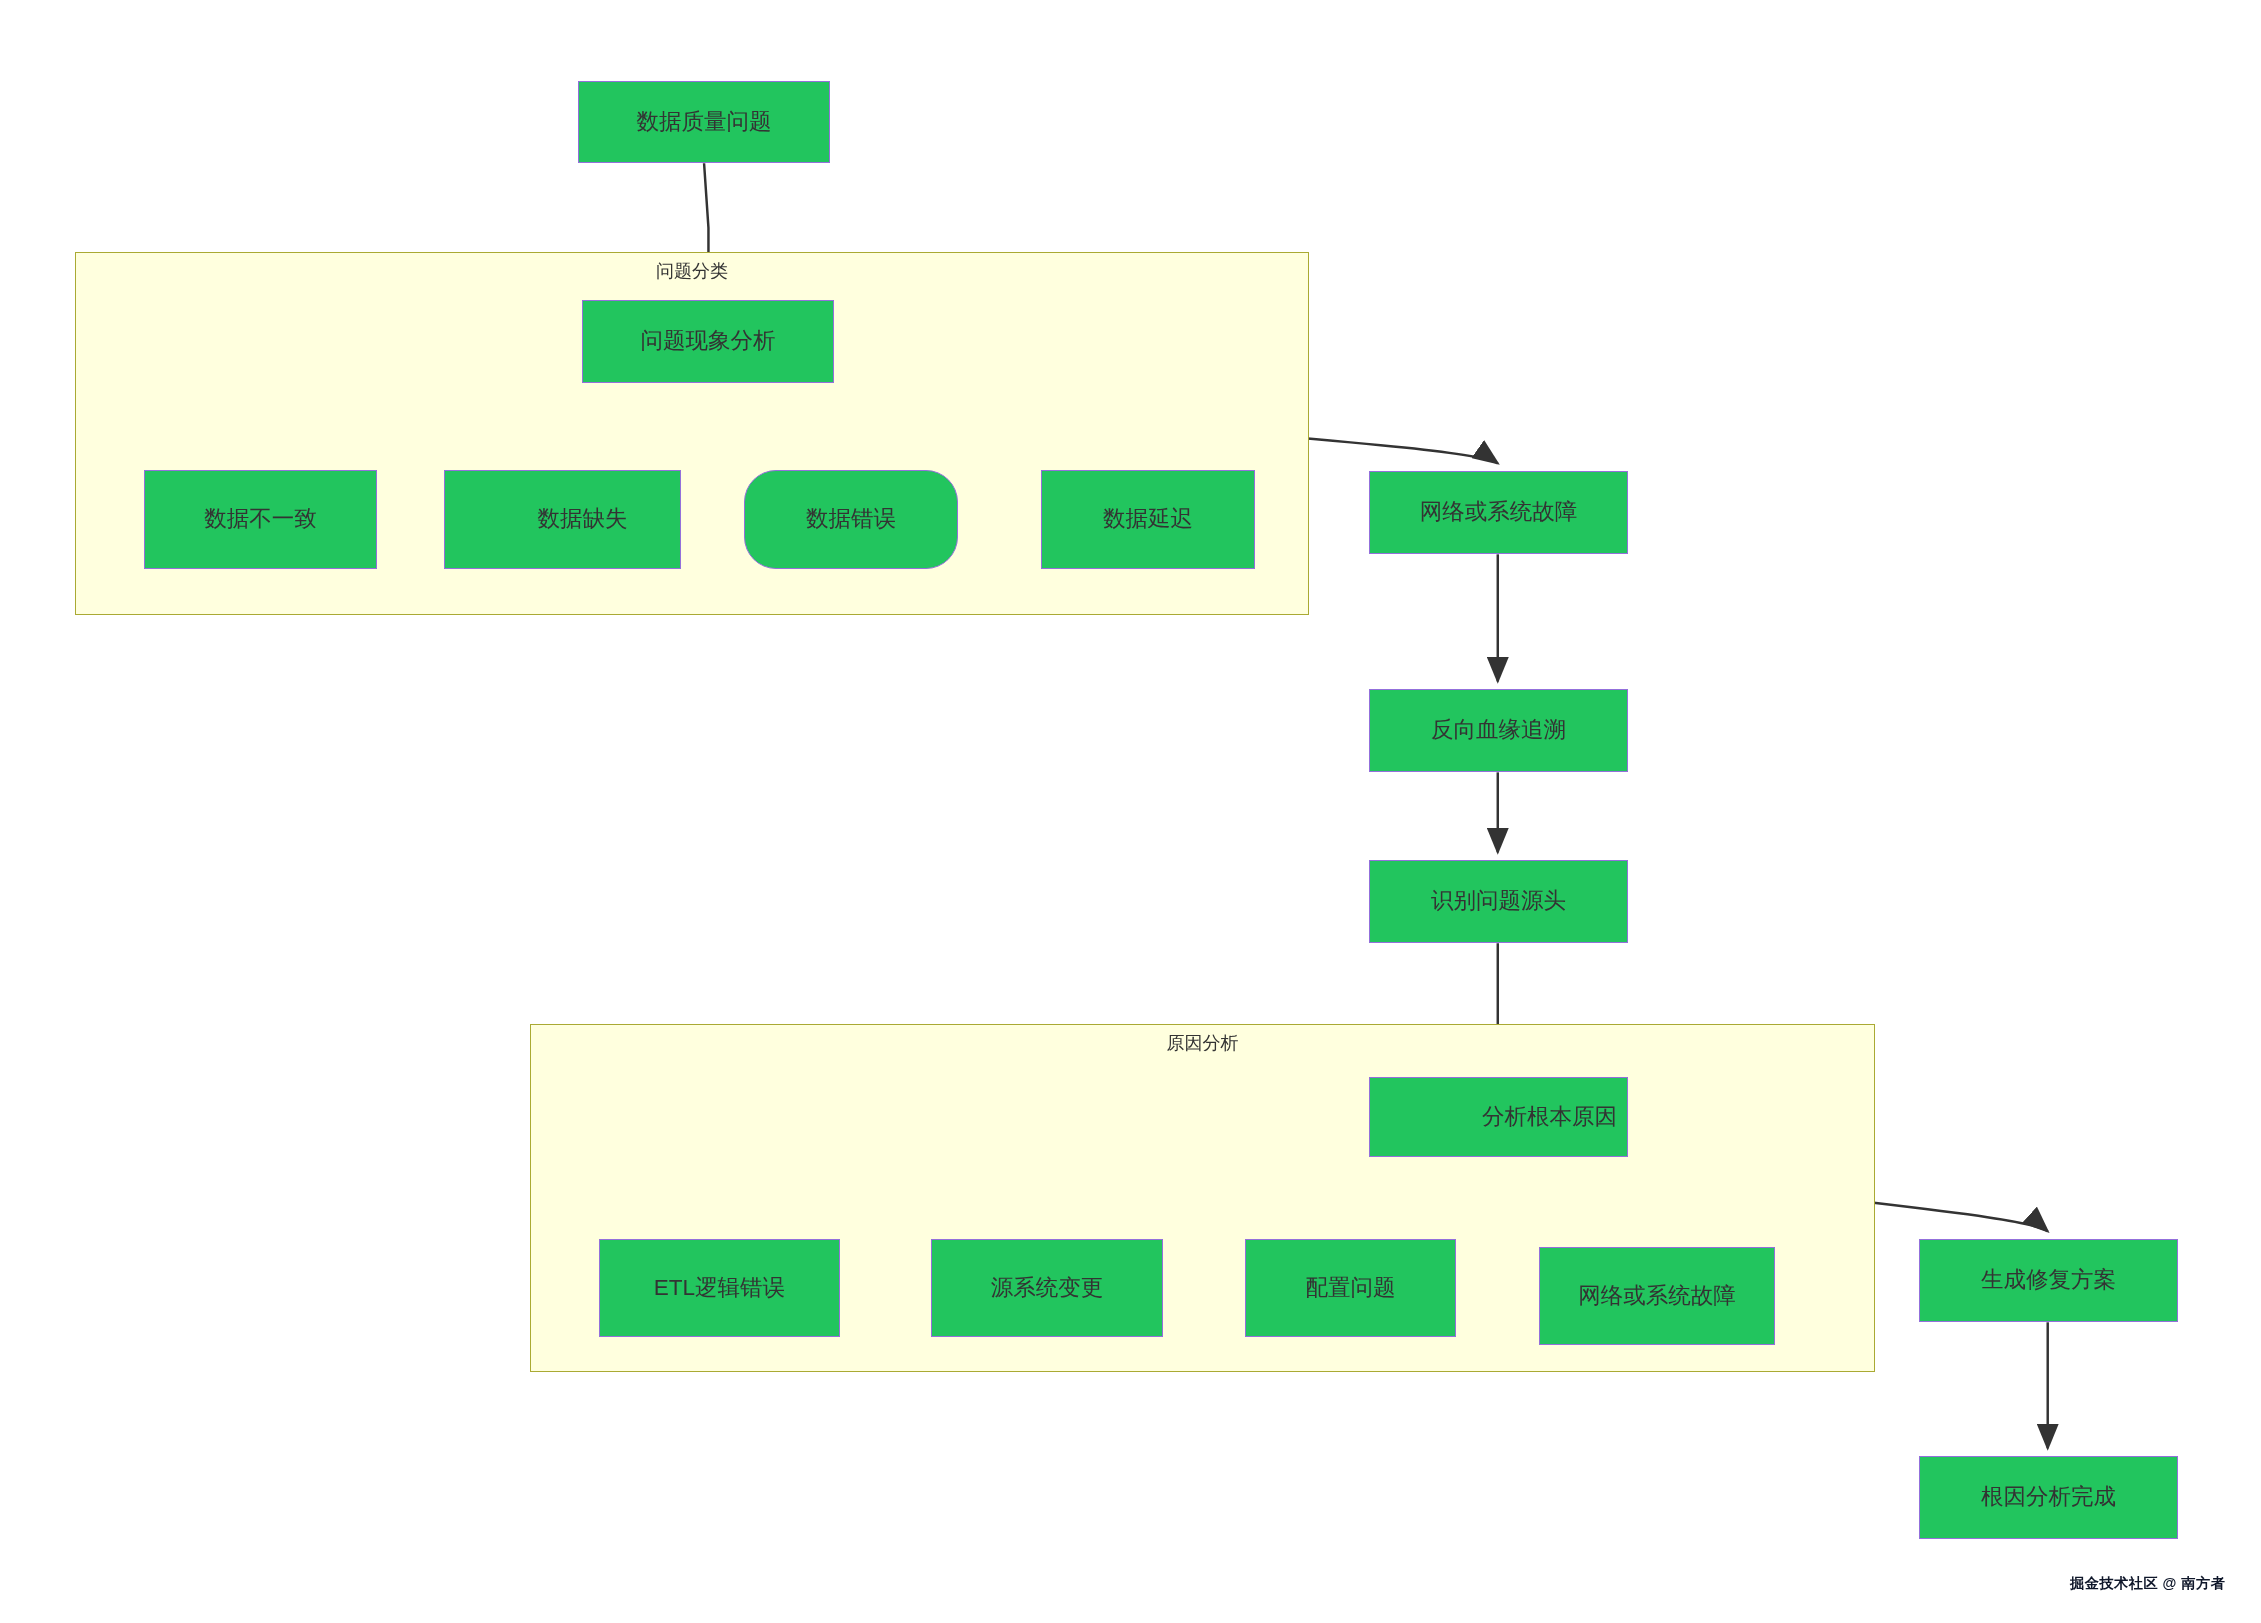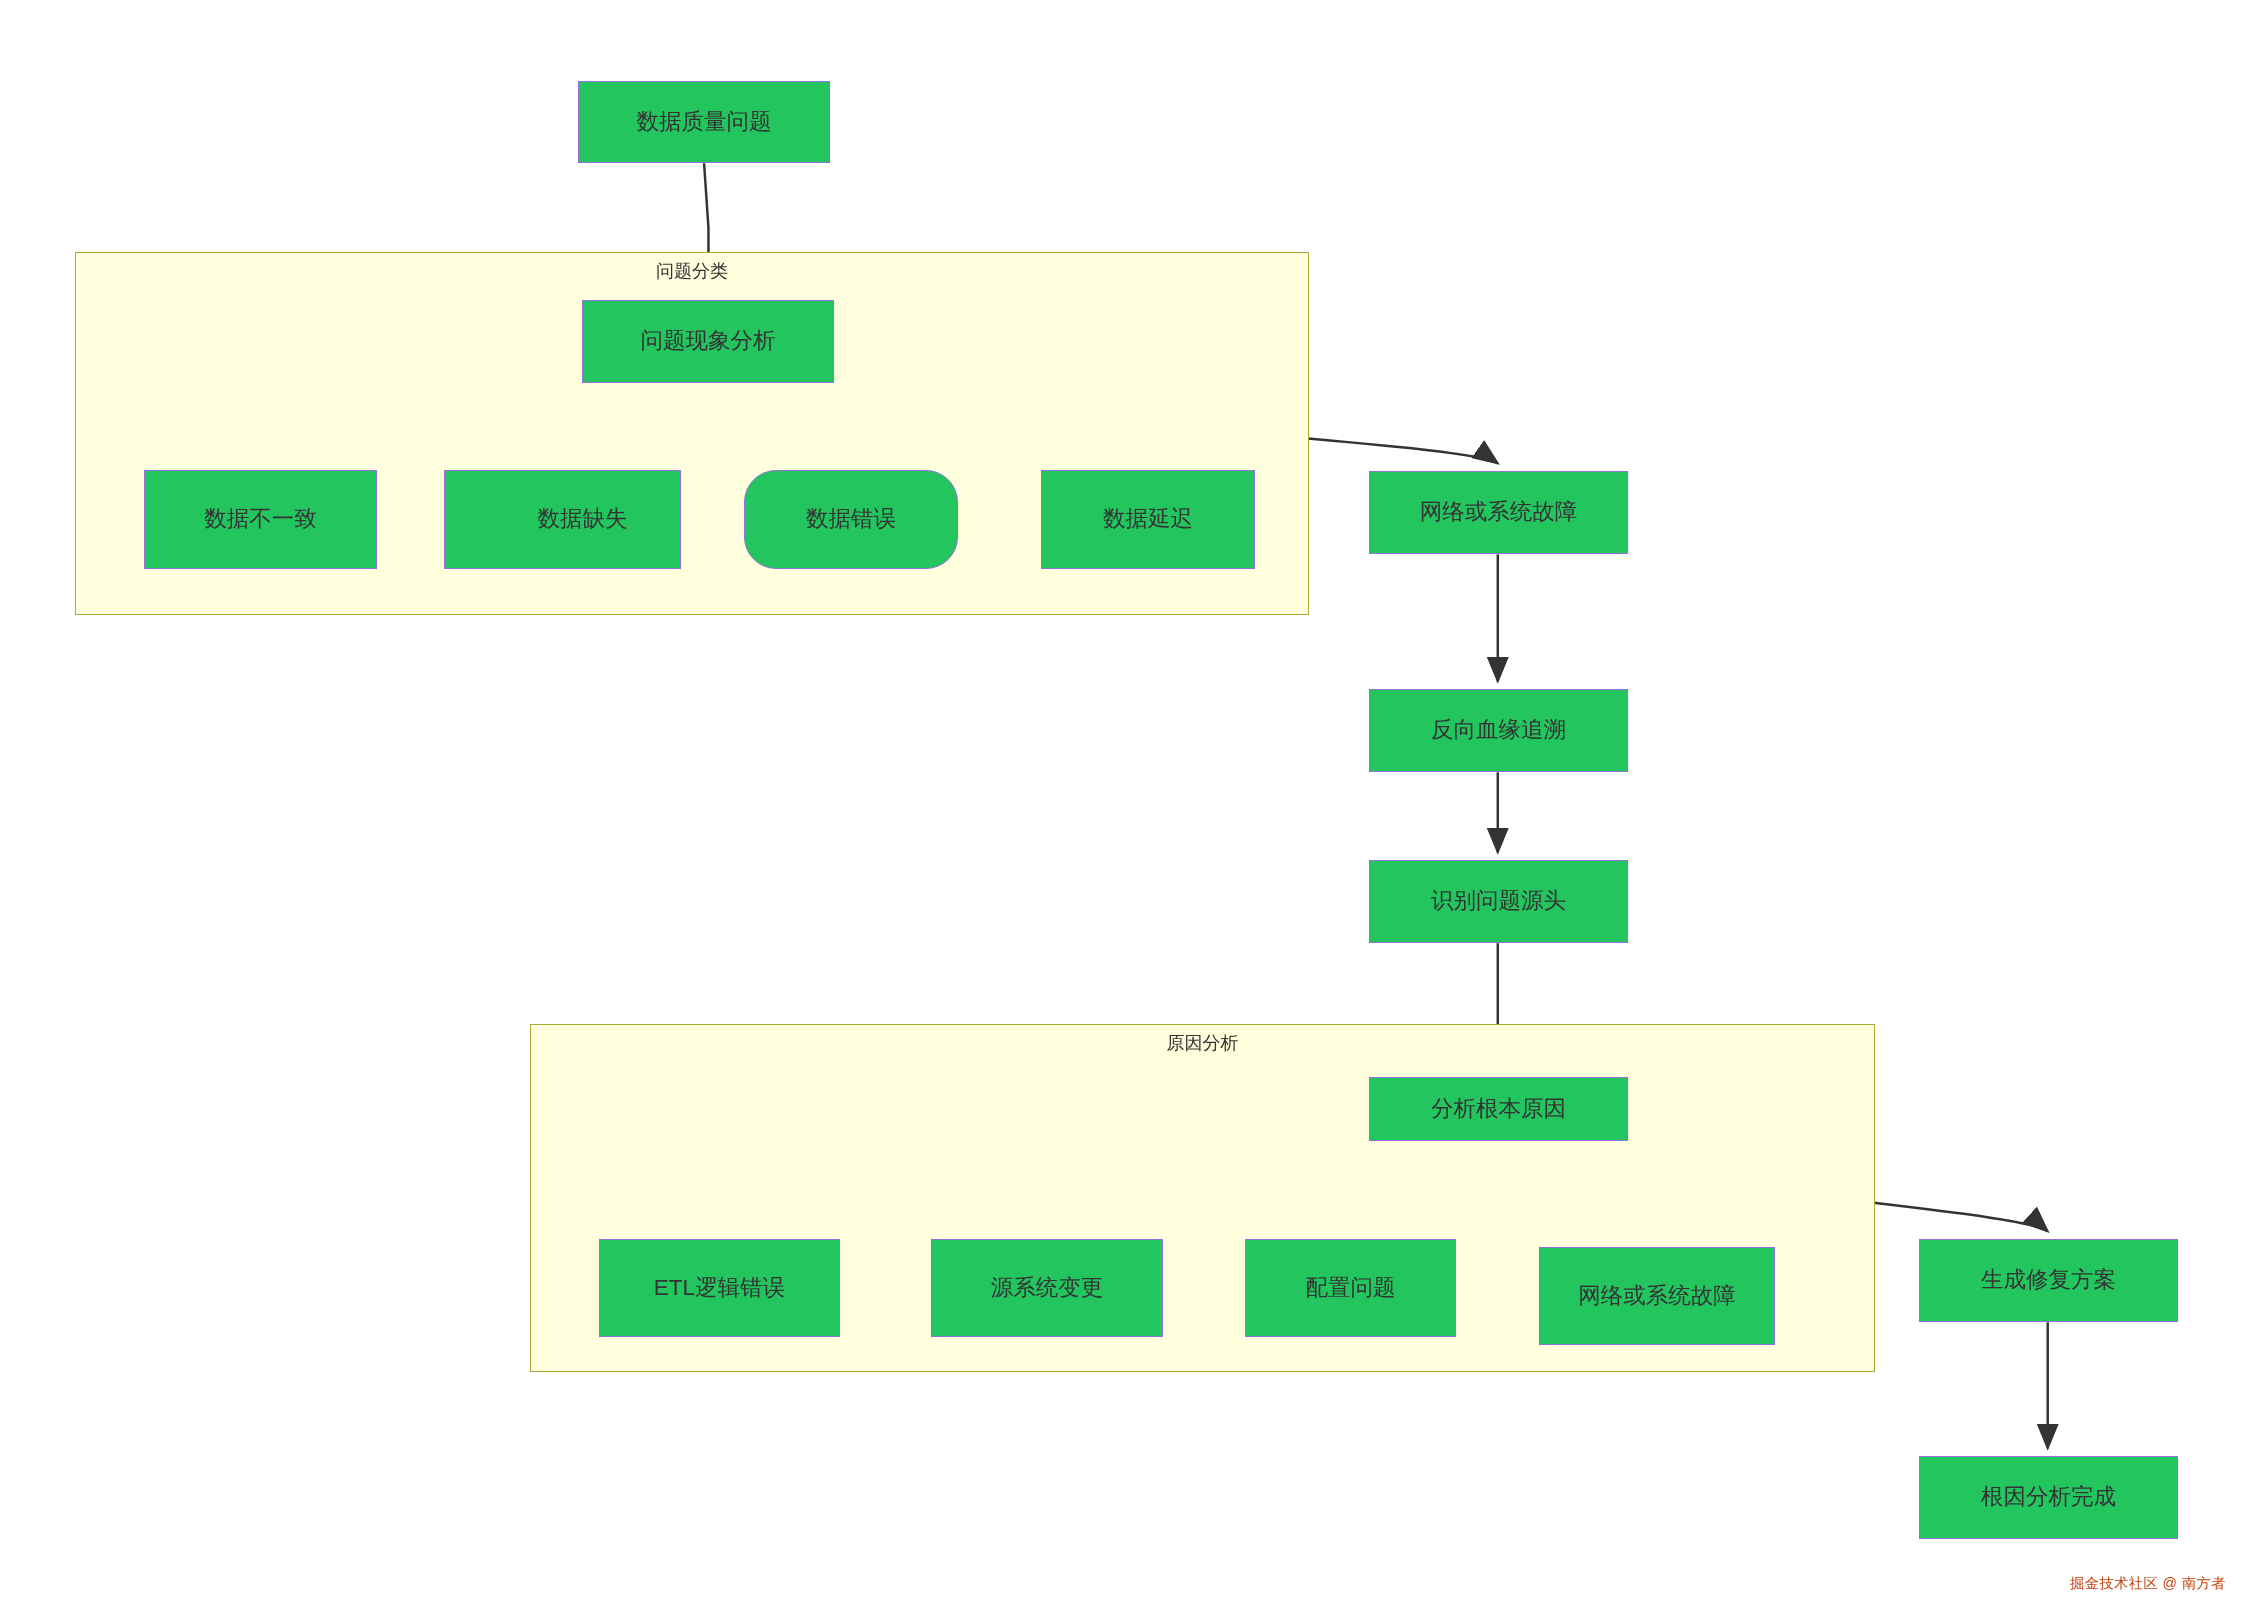--- a/index.html
+++ b/index.html
@@ -56,23 +56,24 @@
   .node-label {
     font-size: 22.5px;
     color: #333333;
     line-height: 1.25;
     white-space: nowrap;
     padding: 0 10px;
   }
   .watermark {
     position: absolute;
     font-size: 14.2px;
-    color: #c2410c;
+    color: #0f172a;
     white-space: nowrap;
     letter-spacing: 0.5px;
+    font-weight: bold;
   }
 </style>
 </head>
 <body>
 
 <div id="canvas">
 
   <svg id="edge-layer" width="2261" height="1623" viewBox="0 0 4127 2963">
     <defs>
       <marker id="arrowhead" markerWidth="11" markerHeight="9" refX="10" refY="4.5" orient="auto" markerUnits="strokeWidth">
@@ -126,21 +127,21 @@
   </div>
   <div class="node" style="left: 1369px; top: 471px; width: 259px; height: 83px;">
     <span class="node-label">网络或系统故障</span>
   </div>
   <div class="node" style="left: 1369px; top: 689px; width: 259px; height: 83px;">
     <span class="node-label">反向血缘追溯</span>
   </div>
   <div class="node" style="left: 1369px; top: 860px; width: 259px; height: 83px;">
     <span class="node-label">识别问题源头</span>
   </div>
-  <div class="node" style="left: 1369px; top: 1077px; width: 259px; height: 64px;">
+  <div class="node" style="left: 1369px; top: 1077px; width: 259px; height: 80px; justify-content: flex-end;">
     <span class="node-label">分析根本原因</span>
   </div>
   <div class="node" style="left: 599px; top: 1239px; width: 241px; height: 98px;">
     <span class="node-label">ETL逻辑错误</span>
   </div>
   <div class="node" style="left: 931px; top: 1239px; width: 232px; height: 98px;">
     <span class="node-label">源系统变更</span>
   </div>
   <div class="node" style="left: 1245px; top: 1239px; width: 211px; height: 98px;">
     <span class="node-label">配置问题</span>

